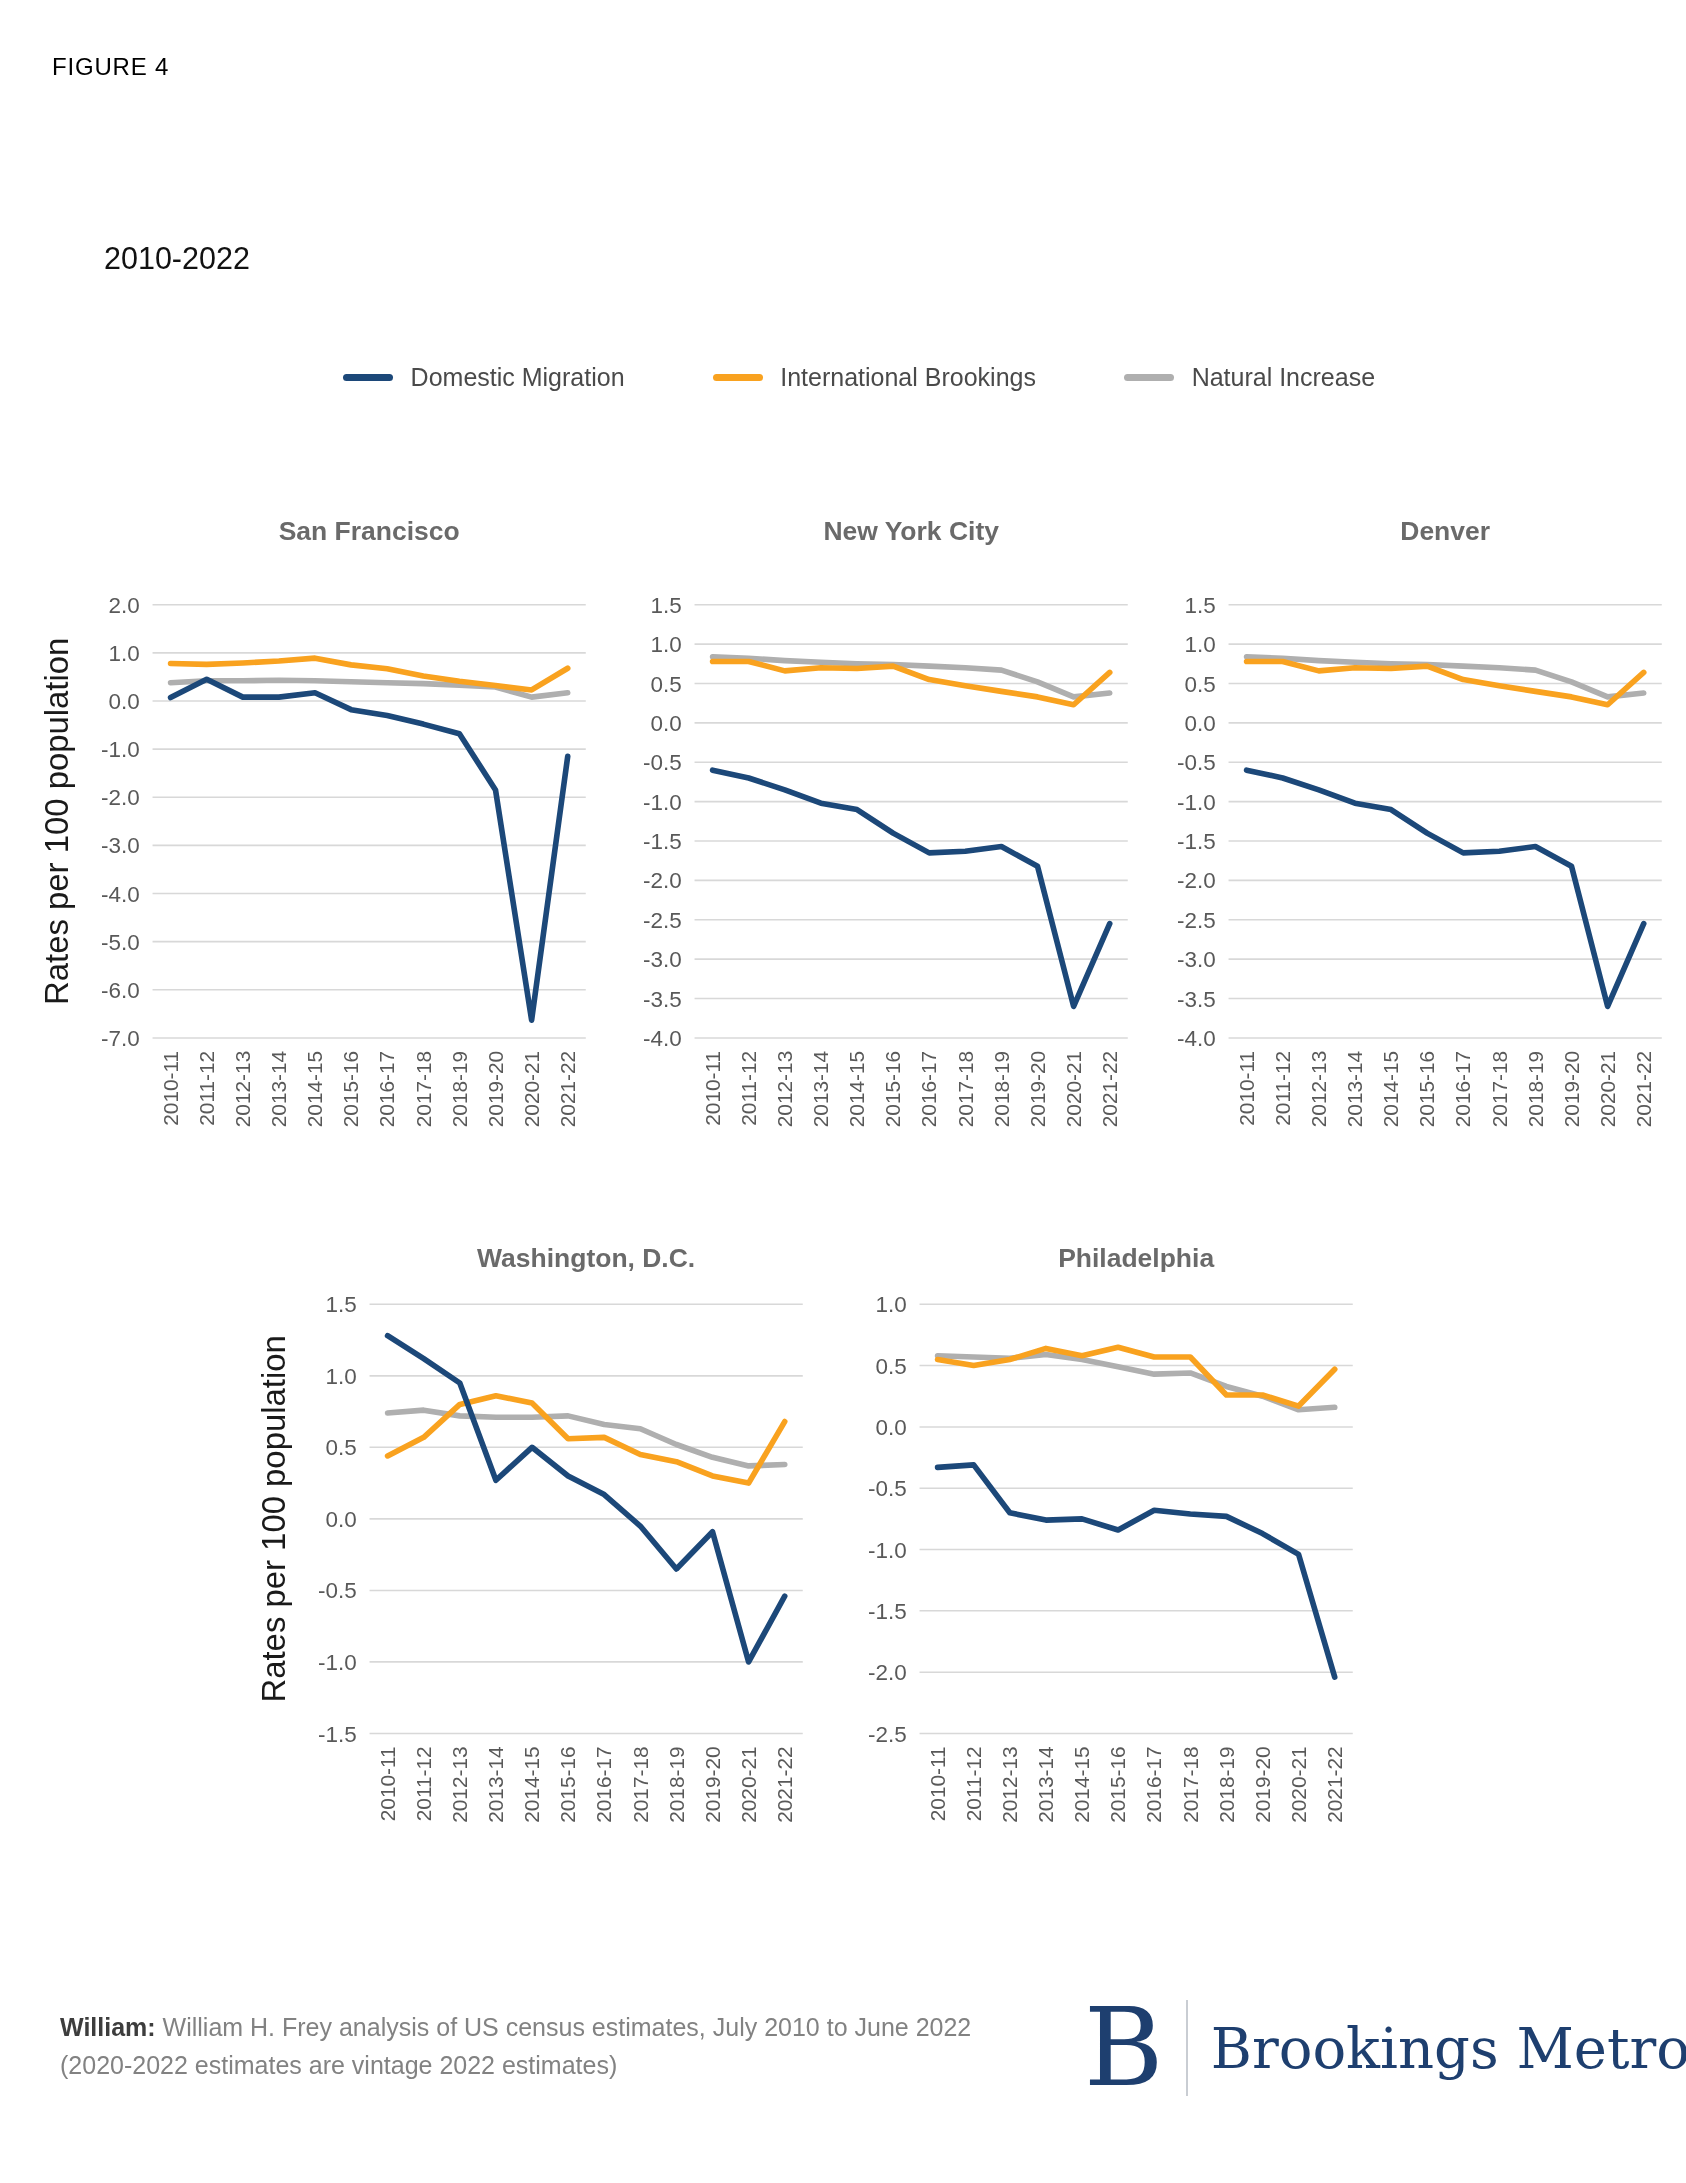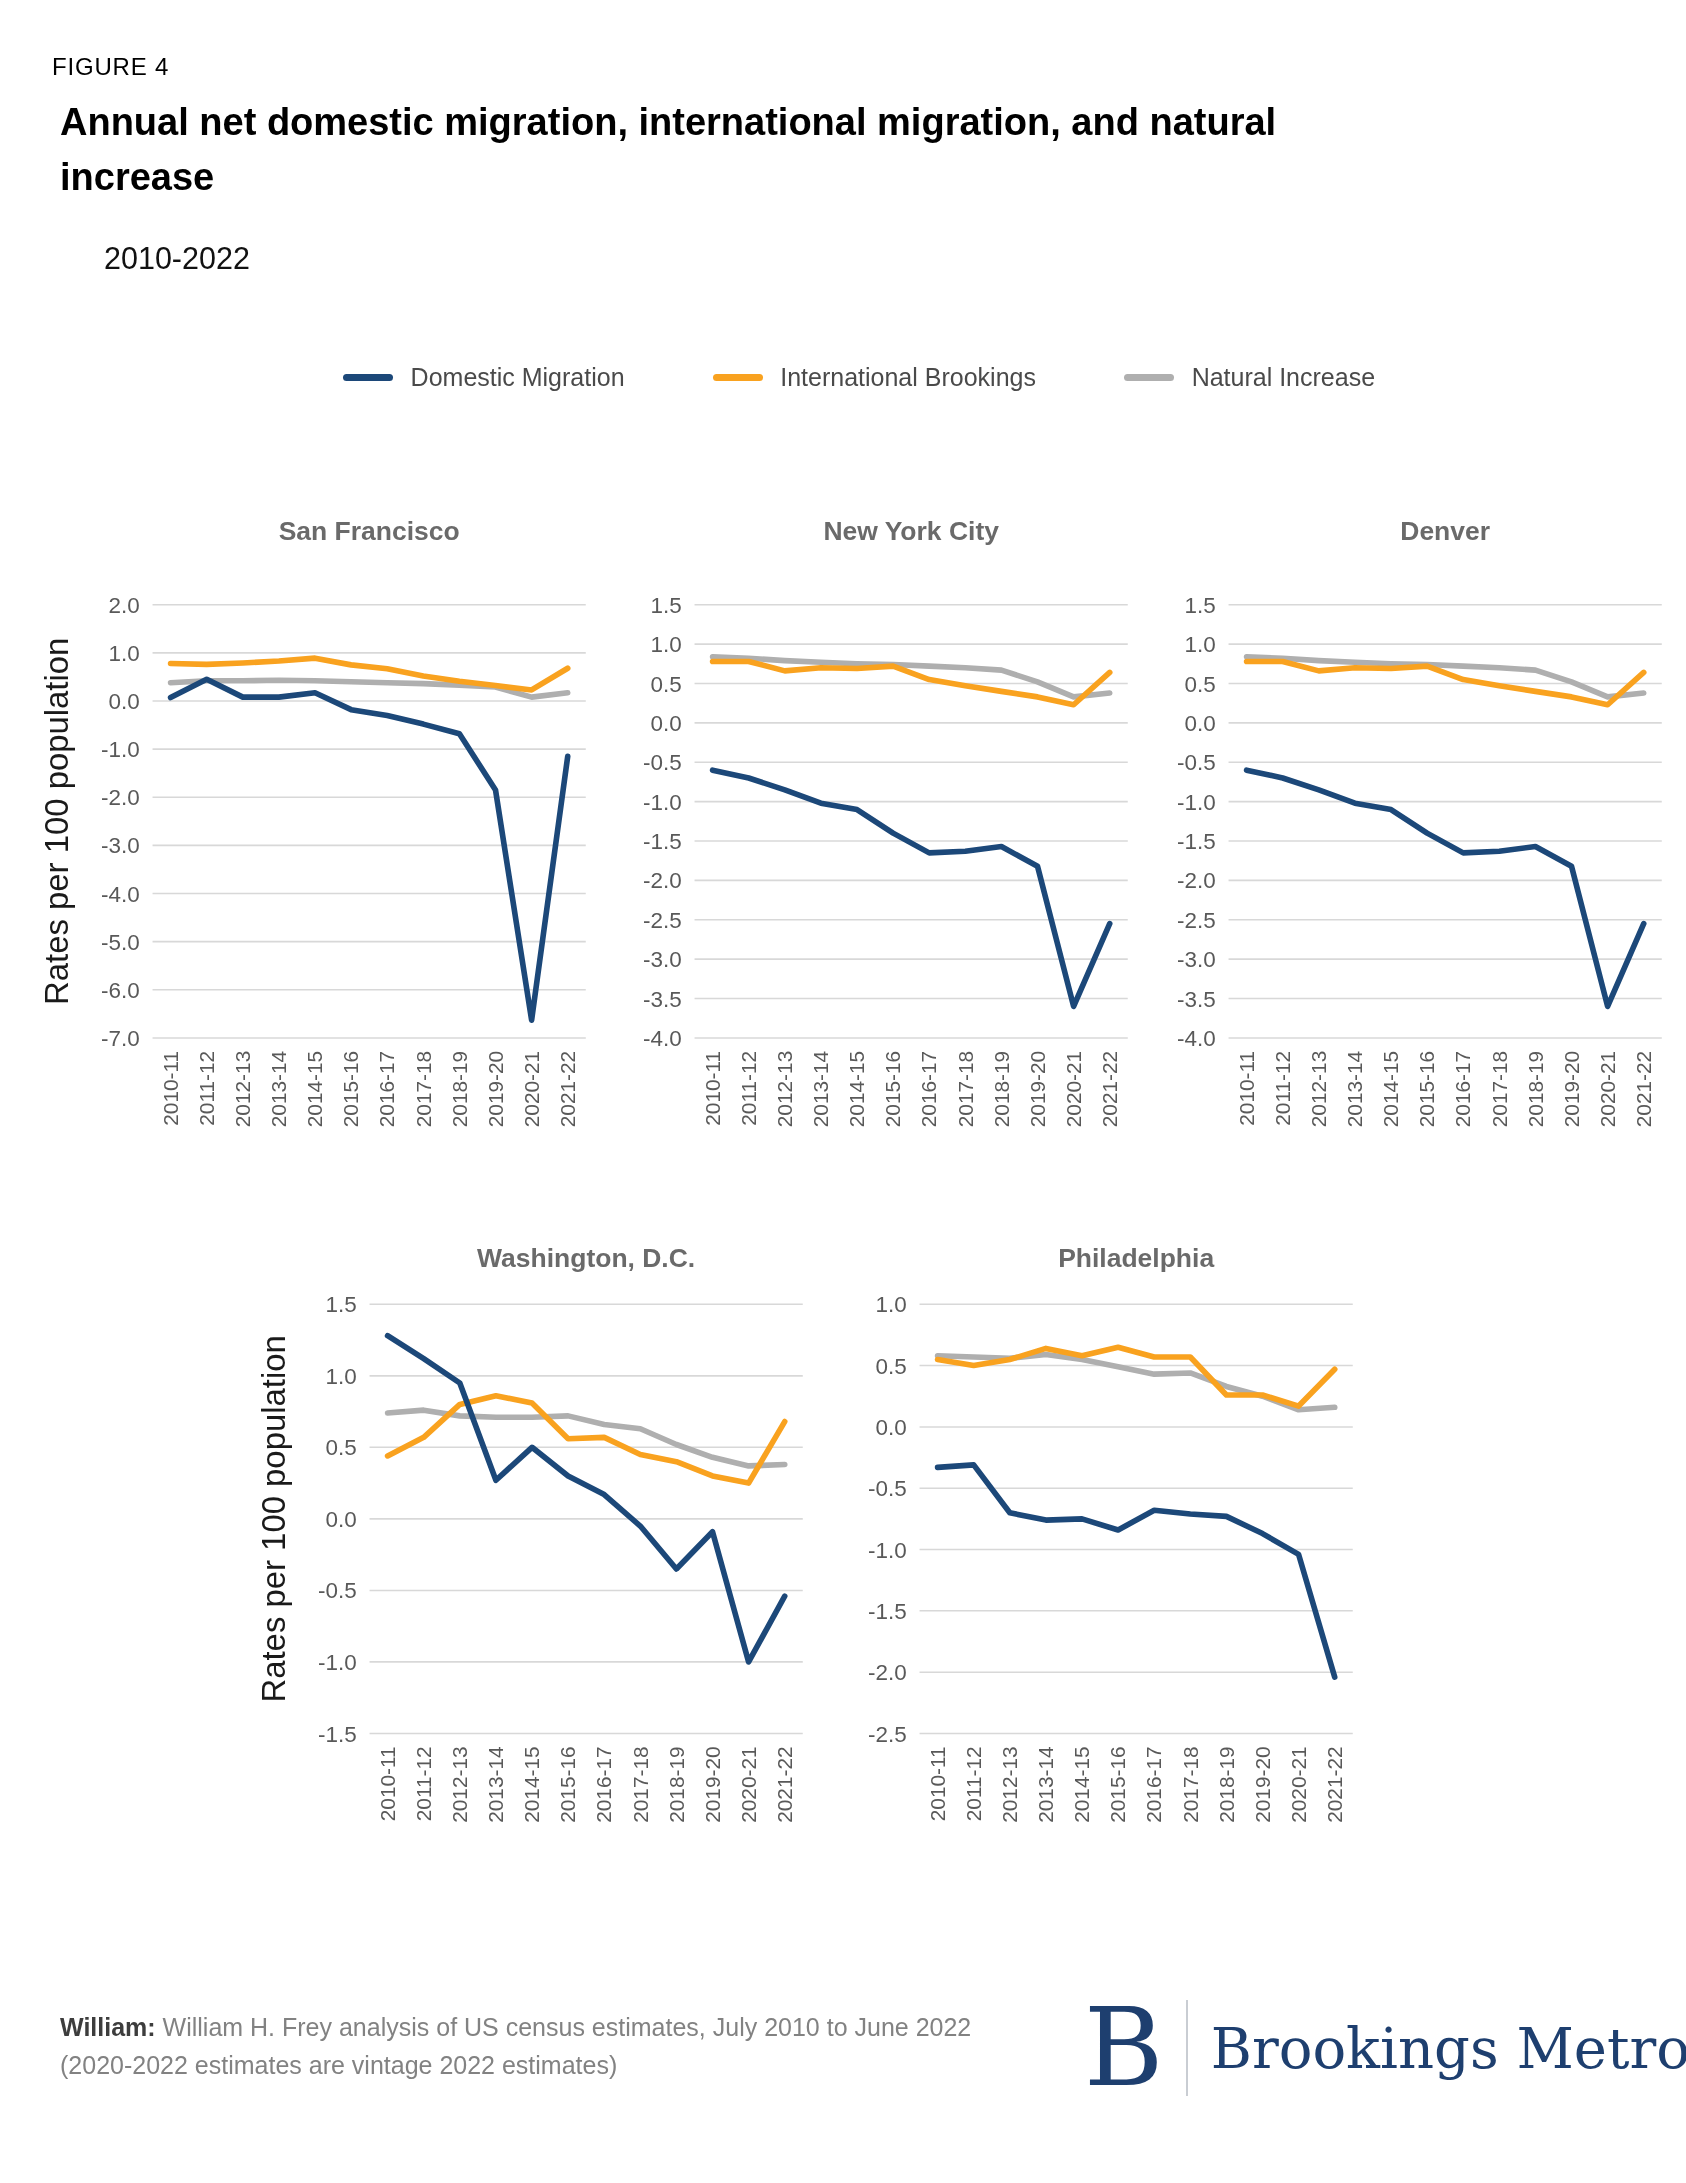--- a/index.html
+++ b/index.html
@@ -33,21 +33,20 @@
   .logo-b{font-family:"DejaVu Serif",serif;font-size:108px;line-height:0.95;color:#1E3F6F;}
   .logo-rule{width:2.4px;height:96px;background:#C9CDD3;}
   .logo-text{font-family:"DejaVu Serif",serif;font-size:56px;color:#1E3F6F;white-space:nowrap;}
 </style>
 </head>
 <body>
 
 <div class="page">
 
   <div class="figure-label">FIGURE 4</div>
-  <h1 class="main-title">Annual net domestic migration, international migration, and natural increase</h1>
   <div class="subtitle">2010-2022</div>
 
   <div class="legend">
     <div class="legend-item">
       <span class="legend-swatch" style="background: rgb(28, 72, 121);"></span>
       <span class="legend-label">Domestic Migration</span>
     </div>
     <div class="legend-item">
       <span class="legend-swatch" style="background: rgb(249, 162, 31);"></span>
       <span class="legend-label">International Brookings</span>

